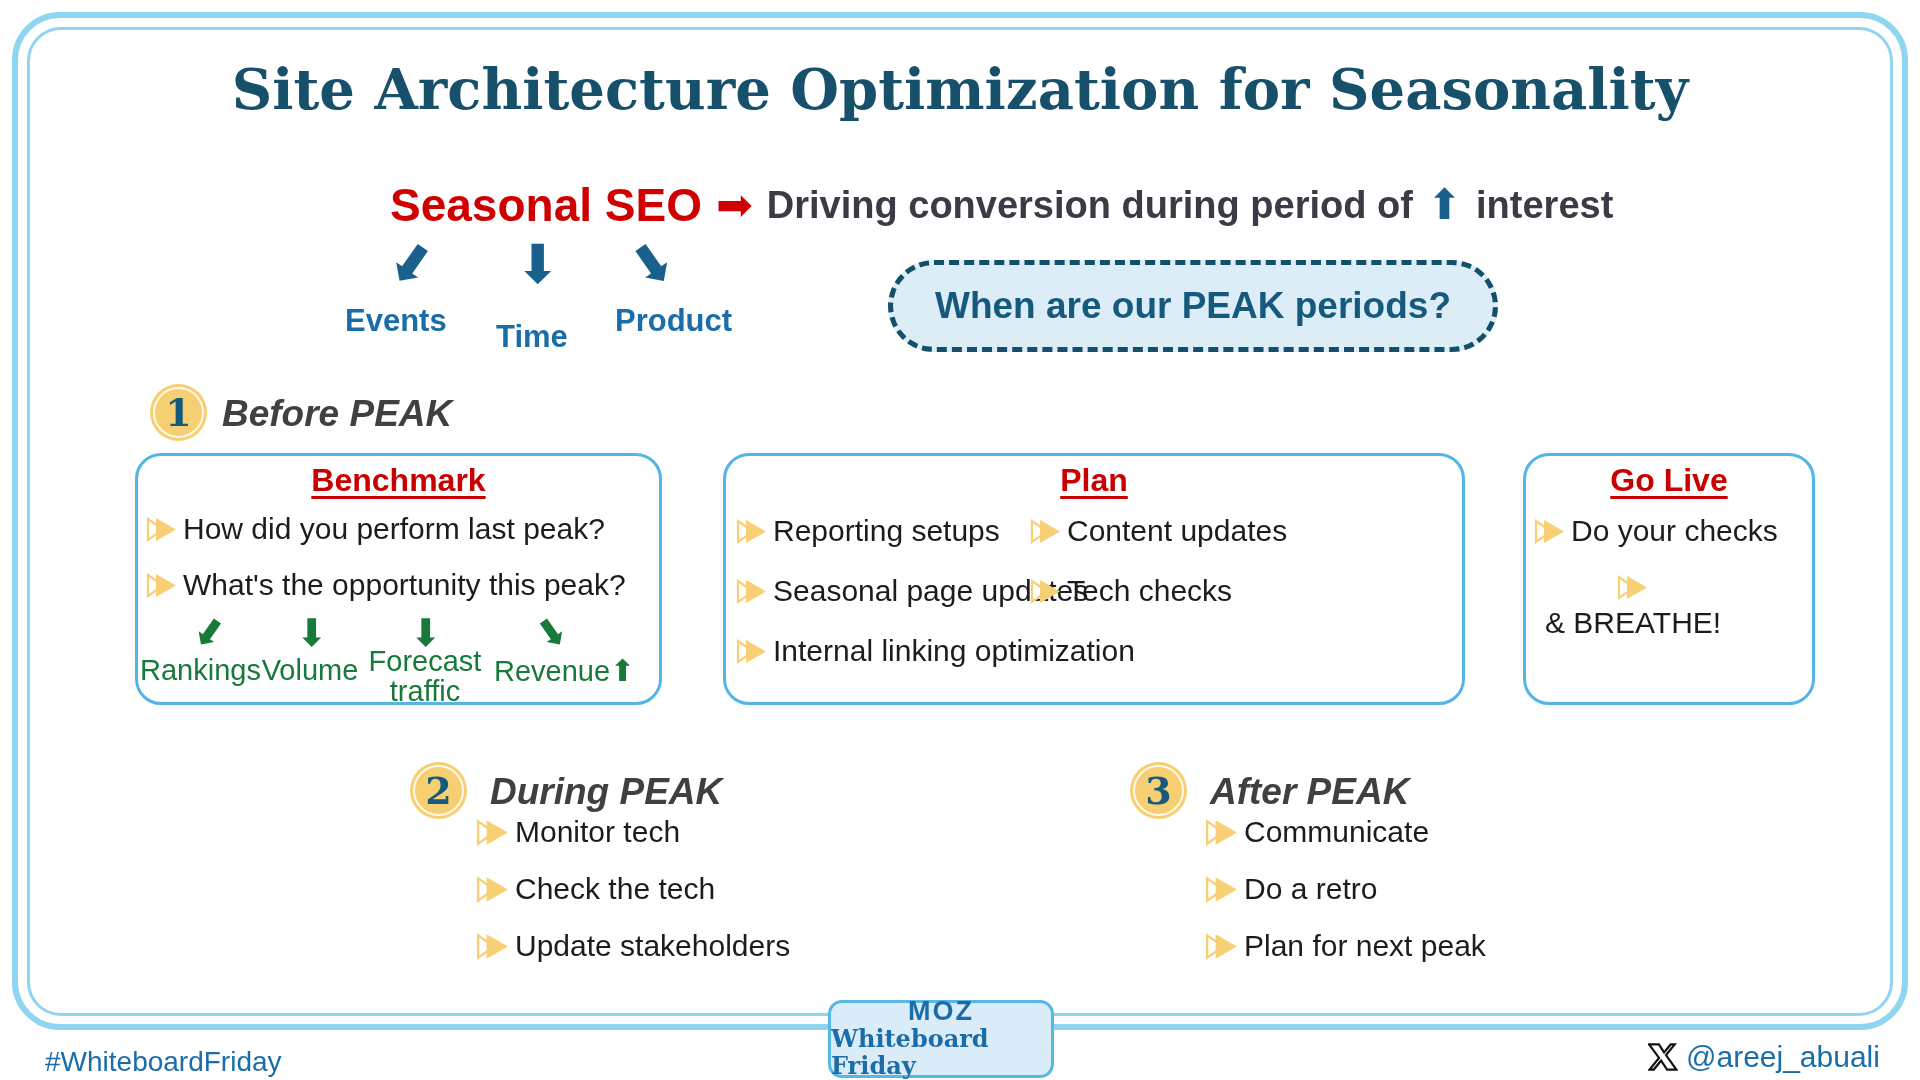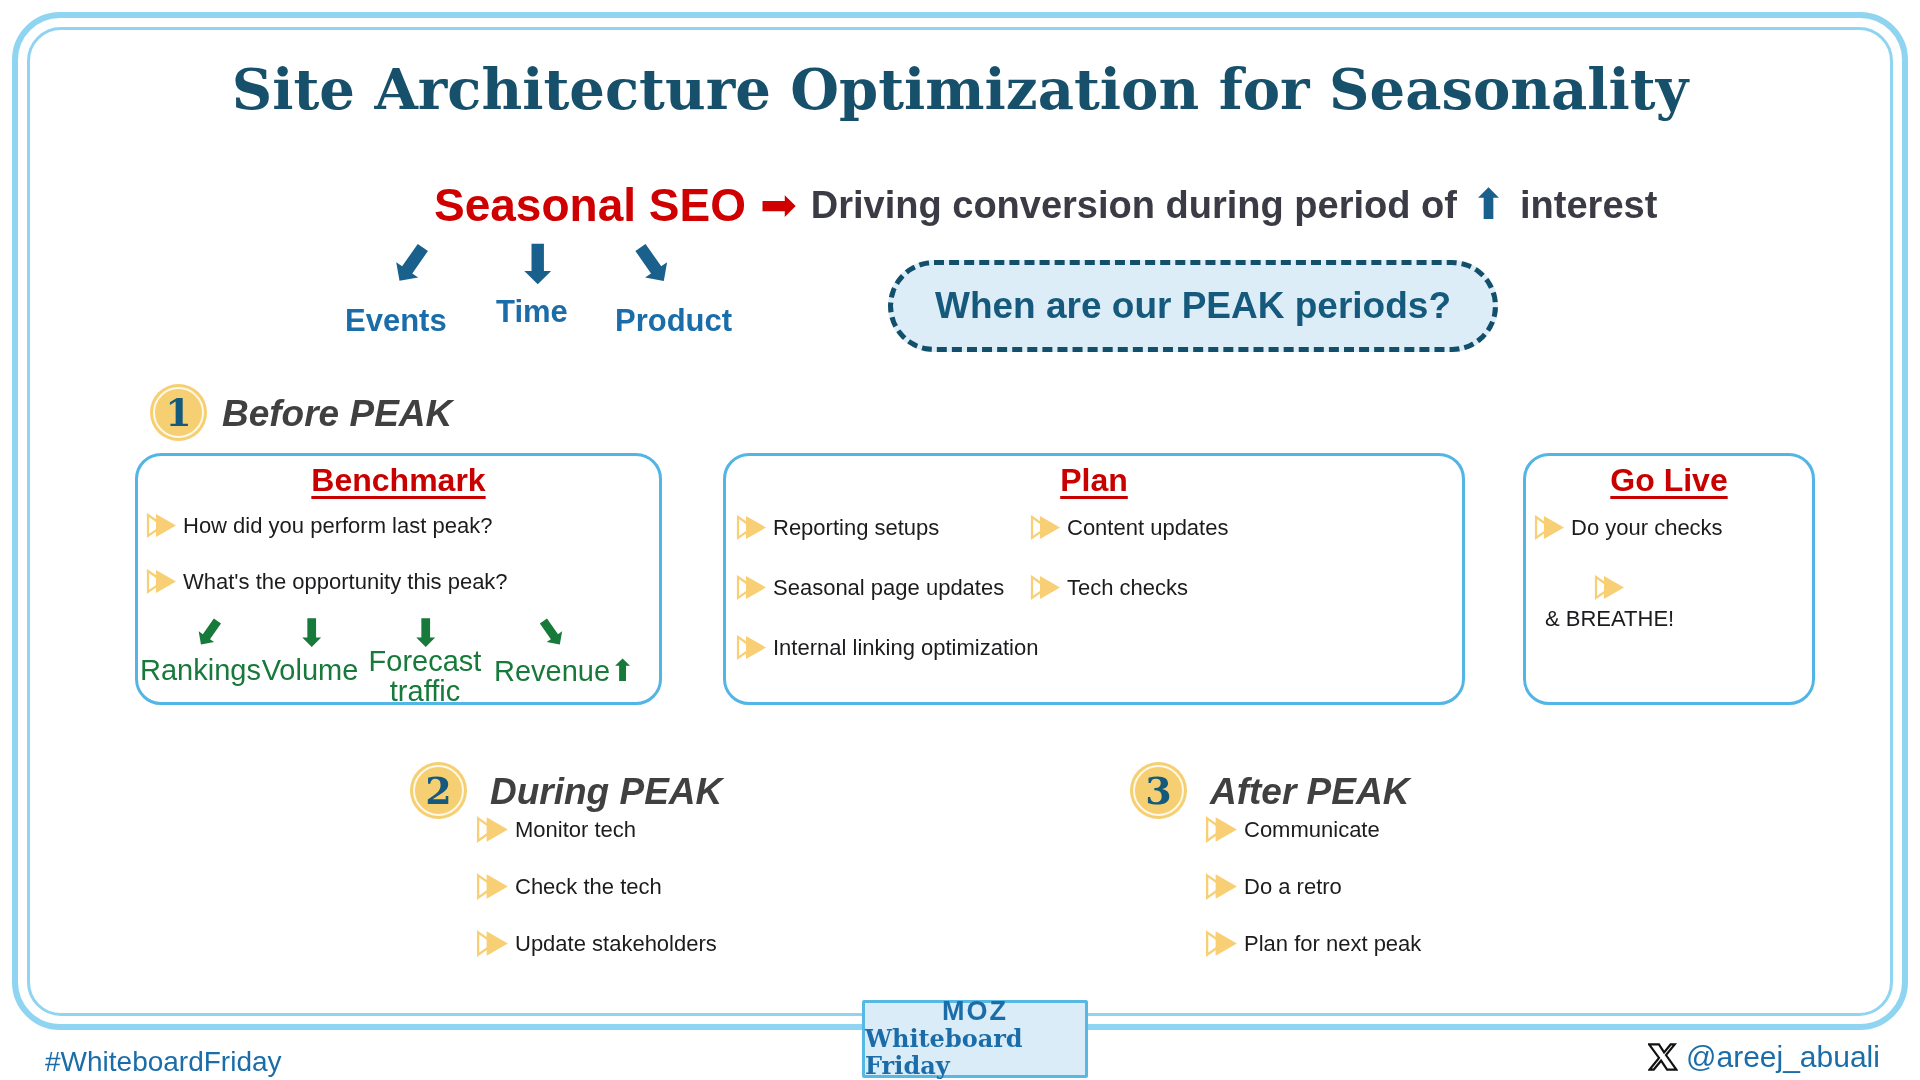--- a/index.html
+++ b/index.html
@@ -4,53 +4,53 @@
 <style>
   html,body{margin:0;padding:0;background:#fff;}
   .canvas{position:relative;width:1920px;height:1080px;background:#fff;overflow:hidden;
           font-family:"Liberation Sans",sans-serif;}
   .border-outer{position:absolute;left:12px;top:12px;right:12px;bottom:50px;
                 border:6px solid #8fd4f1;border-radius:48px;}
   .border-inner{position:absolute;left:27px;top:27px;right:27px;bottom:64px;
                 border:3px solid #8fd4f1;border-radius:34px;}
   .title{position:absolute;left:0;top:56px;width:100%;margin:0;text-align:center;
          font-family:"DejaVu Serif",serif;font-weight:600;font-size:56px;color:#17506b;}
-  .intro-row{position:absolute;left:390px;top:178px;display:flex;align-items:center;gap:14px;white-space:nowrap;margin-left:44px;}
+  .intro-row{position:absolute;left:390px;top:178px;display:flex;align-items:center;gap:14px;white-space:nowrap;}
   .seasonal{color:#d10000;font-weight:bold;font-size:46px;}
   .red-arrow{color:#d10000;font-size:44px;font-family:"DejaVu Sans",sans-serif;line-height:1;}
   .def{color:#3b3b45;font-weight:bold;font-size:38px;}
   .up-arrow{color:#19618c;font-size:42px;font-family:"DejaVu Sans",sans-serif;line-height:1;}
   .down-arrow{position:absolute;color:#19618c;font-size:54px;font-family:"DejaVu Sans",sans-serif;line-height:1;display:inline-block;}
   .branch-label{position:absolute;color:#1b6da9;font-weight:bold;font-size:31px;}
   .peak-pill{position:absolute;left:888px;top:260px;width:610px;height:92px;
              background:#dcedf7;border:5px dashed #124f6b;border-radius:46px;
              display:flex;align-items:center;justify-content:center;box-sizing:border-box;}
   .peak-pill span{color:#155a7d;font-weight:bold;font-size:37px;}
   .num-circle{position:absolute;width:57px;height:57px;border-radius:50%;background:#f6cf72;
               display:flex;align-items:center;justify-content:center;}
   .num-circle::after{content:'';position:absolute;inset:3px;border:2px solid rgba(255,255,255,.85);border-radius:50%;}
   .num-circle span{font-family:"DejaVu Serif",serif;font-weight:bold;font-size:38px;color:#155a7d;line-height:1;}
   .section-label{position:absolute;color:#404040;font-weight:bold;font-size:37px;font-style:italic;}
   .box{position:absolute;top:453px;height:252px;background:#fff;border:3px solid #53b5e5;border-radius:26px;box-sizing:border-box;}
   .box-title{position:absolute;top:6px;left:0;width:100%;text-align:center;}
   .box-title span{color:#c90000;font-weight:bold;font-size:32px;
                   text-decoration:underline;text-decoration-thickness:3px;text-underline-offset:5px;}
   .bullet{position:absolute;display:flex;align-items:center;gap:5px;white-space:nowrap;}
-  .bullet .txt{color:#1c1c1f;font-size:22px;}
+  .bullet .txt{color:#1c1c1f;font-size:30px;}
   .play{flex:0 0 auto;}
   .p-out{fill:#ffffff;stroke:#f8cf74;stroke-width:2.2;}
   .p-fill{fill:#f8cf74;}
   .g-arrow{position:absolute;color:#17793a;font-size:38px;font-family:"DejaVu Sans",sans-serif;line-height:1;display:inline-block;}
   .g-label{position:absolute;color:#17793a;font-size:29px;text-align:center;line-height:1.05;}
   .g-up{color:#17793a;font-size:30px;font-family:"DejaVu Sans",sans-serif;}
   .rot-l{transform:rotate(35deg);}
   .rot-r{transform:rotate(-35deg);}
   .footer-text{position:absolute;color:#1b6da9;font-size:28px;}
-  .badge{position:absolute;left:862px;top:1000px;width:226px;height:78px;background:#d9ecf7;
-         border:3px solid #57b9e3;border-radius:2px;box-sizing:border-box;z-index:5;
+  .badge{position:absolute;left:828px;top:1000px;width:226px;height:78px;background:#d9ecf7;
+         border:3px solid #57b9e3;border-radius:14px;box-sizing:border-box;z-index:5;
          display:flex;flex-direction:column;align-items:center;justify-content:center;gap:1px;}
   .badge .brand{color:#1b6da9;font-weight:bold;font-size:27px;letter-spacing:2px;line-height:1;}
   .badge .series{font-family:"DejaVu Serif",serif;color:#1b6da9;font-weight:bold;font-size:24px;line-height:1.1;}
   .handle-row{position:absolute;left:1648px;top:1040px;display:flex;align-items:center;gap:8px;}
   .handle-row span{color:#1b6da9;font-size:30px;}
   .x-svg{display:block;}
 </style>
 </head>
 <body>
 
@@ -66,21 +66,21 @@
     <span class="def">Driving conversion during period of</span>
     <span class="up-arrow">⬆</span>
     <span class="def">interest</span>
   </div>
 
   <span class="down-arrow rot-l" style="left:388px;top:238px;">⬇</span>
   <span class="down-arrow" style="left:515px;top:238px;">⬇</span>
   <span class="down-arrow rot-r" style="left:630px;top:238px;">⬇</span>
 
   <span class="branch-label" style="left:345px;top:303px;">Events</span>
-  <span class="branch-label" style="left:496px;top:294px;">Time</span>
+  <span class="branch-label" style="left:496px;top:319px;">Time</span>
   <span class="branch-label" style="left:615px;top:303px;">Product</span>
 
   <div class="peak-pill">
     <span>When are our PEAK periods?</span>
   </div>
 
   <div class="num-circle" style="left:150px;top:384px;">
     <span>1</span>
   </div>
   <span class="section-label" style="left:222px;top:393px;">Before PEAK</span>

